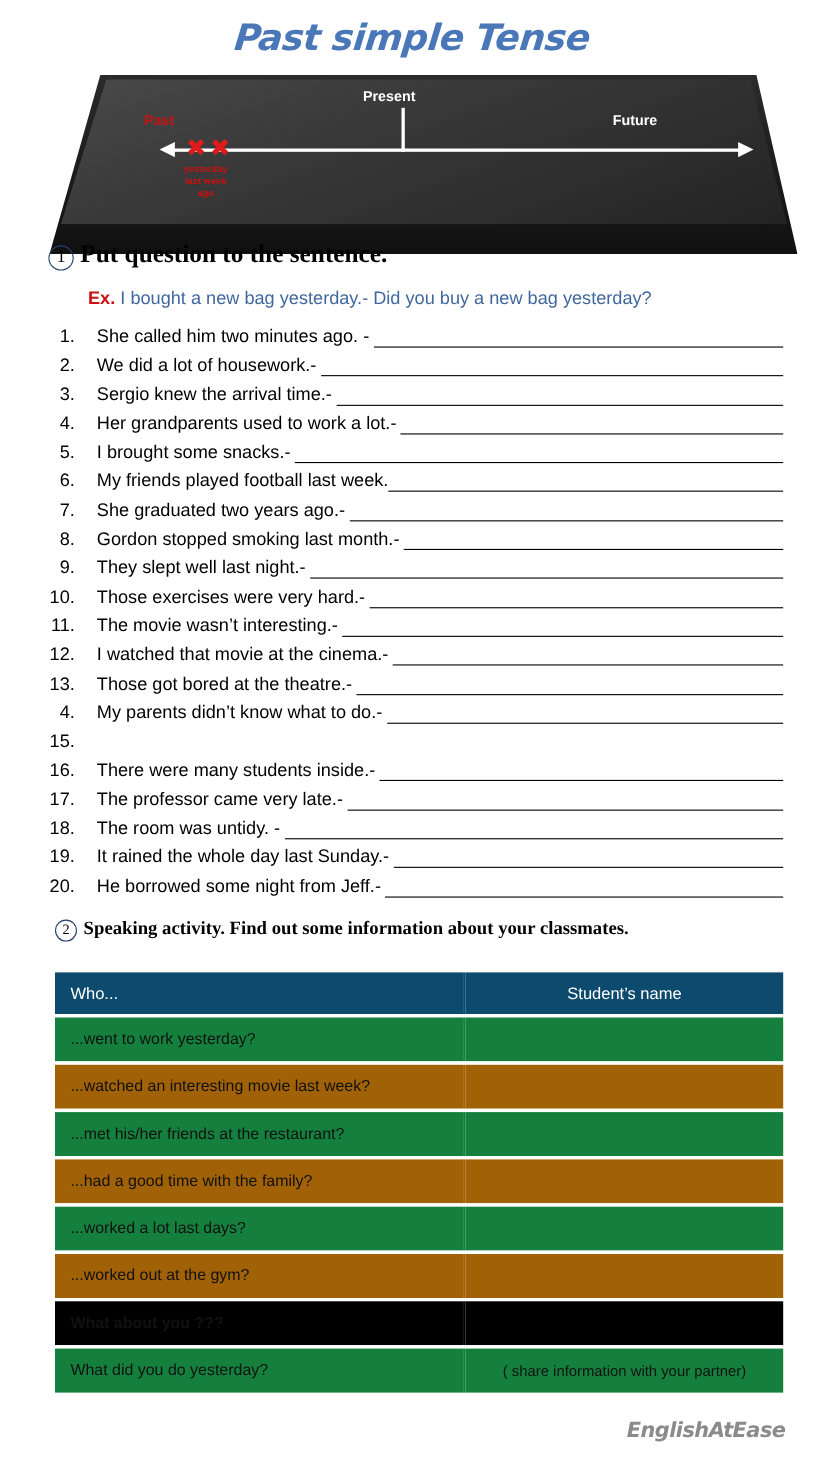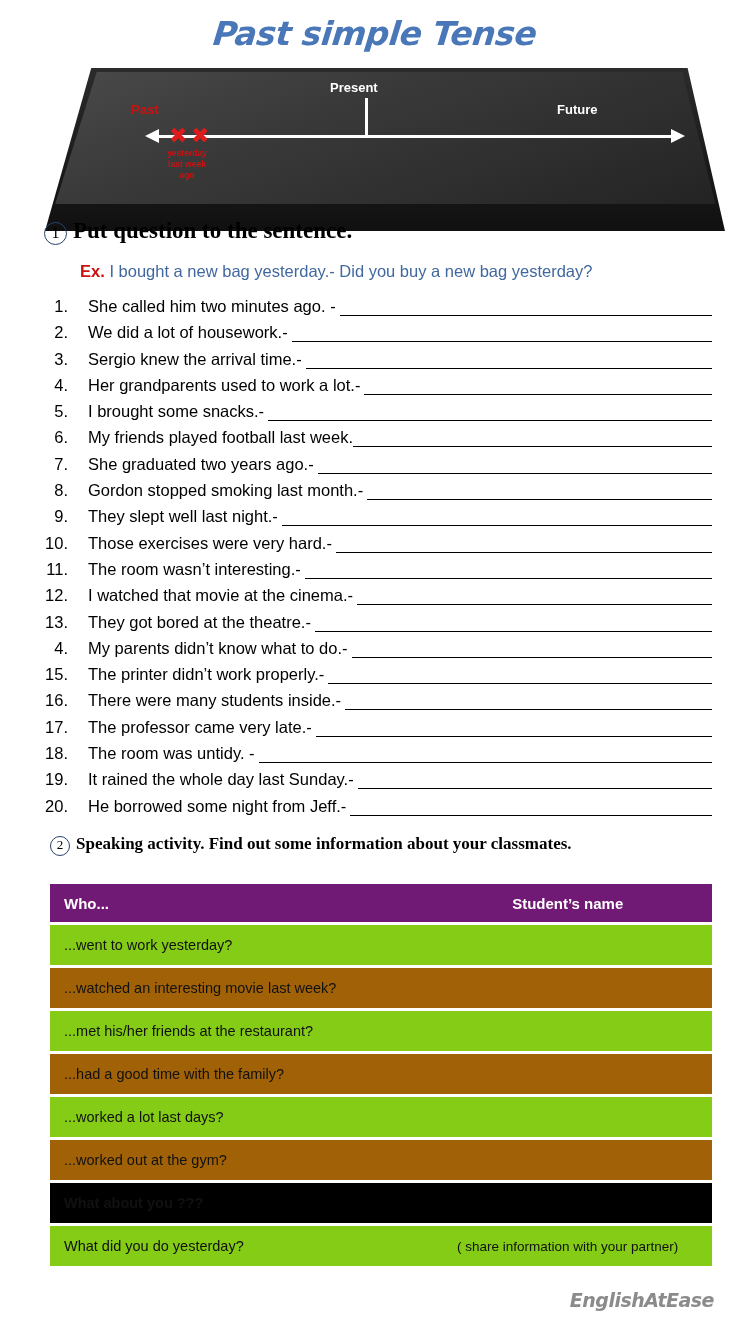--- a/index.html
+++ b/index.html
@@ -226,32 +226,32 @@
   }
   .sp-table tr { }
   .sp-table td, .sp-table th {
     padding: 0;
     vertical-align: middle;
     font-family: "Liberation Sans", sans-serif;
   }
   .cell-l { width: 366px; }
   .cell-r { width: 296px; }
   .hdr td {
-    background: #701a75;
+    background: #0c4a6e;
     color: #ffffff;
-    font-weight: bold;
+    font-weight: normal;
     font-size: 15px;
     height: 38px;
   }
   .hdr .cell-l { padding-left: 14px; }
   .hdr .cell-r { text-align: center; }
   .gap { height: 3px; background: #ffffff; }
   .gap td { height: 3px; background: #ffffff; padding: 0; }
   .divider { width: 3px; background: #ffffff; }
-  .r-dark td { background: #84cc16; }
+  .r-dark td { background: #15803d; }
   .r-light td { background: #a16207; }
   .r-black td { background: #000000; color: #ffffff; font-weight: bold; font-size: 15px; }
   .body-row td {
     height: 40px;
     font-size: 14.5px;
     color: #111111;
   }
   .body-row .cell-l { padding-left: 14px; }
   .body-row .cell-r { text-align: center; font-size: 13.5px; color: #111111; }
 
@@ -370,51 +370,47 @@
     <div class="qrow">
       <div class="qnum">10.</div>
       <div class="qbody">
         <span class="qtext">Those exercises were very hard.-</span>
         <span class="qblank"></span>
       </div>
     </div>
     <div class="qrow">
       <div class="qnum">11.</div>
       <div class="qbody">
-        <span class="qtext">The room wasn’t interesting.-</span>
+        <span class="qtext">The movie wasn’t interesting.-</span>
         <span class="qblank"></span>
       </div>
     </div>
     <div class="qrow">
       <div class="qnum">12.</div>
       <div class="qbody">
         <span class="qtext">I watched that movie at the cinema.-</span>
         <span class="qblank"></span>
       </div>
     </div>
     <div class="qrow">
       <div class="qnum">13.</div>
       <div class="qbody">
-        <span class="qtext">They got bored at the theatre.-</span>
+        <span class="qtext">Those got bored at the theatre.-</span>
         <span class="qblank"></span>
       </div>
     </div>
     <div class="qrow">
       <div class="qnum">4.</div>
       <div class="qbody">
         <span class="qtext">My parents didn’t know what to do.-</span>
         <span class="qblank"></span>
       </div>
     </div>
     <div class="qrow">
       <div class="qnum">15.</div>
-      <div class="qbody">
-        <span class="qtext">The printer didn’t work properly.-</span>
-        <span class="qblank"></span>
-      </div>
     </div>
     <div class="qrow">
       <div class="qnum">16.</div>
       <div class="qbody">
         <span class="qtext">There were many students inside.-</span>
         <span class="qblank"></span>
       </div>
     </div>
     <div class="qrow">
       <div class="qnum">17.</div>

